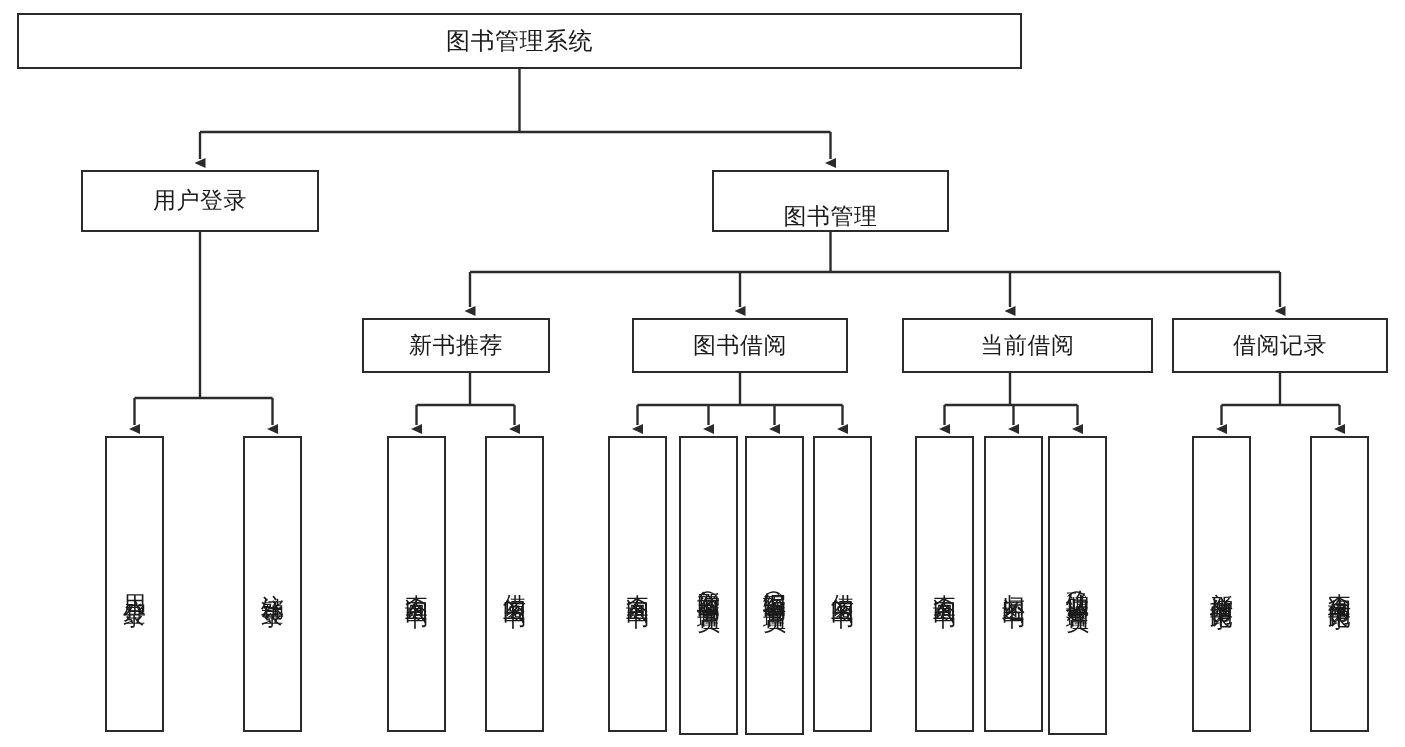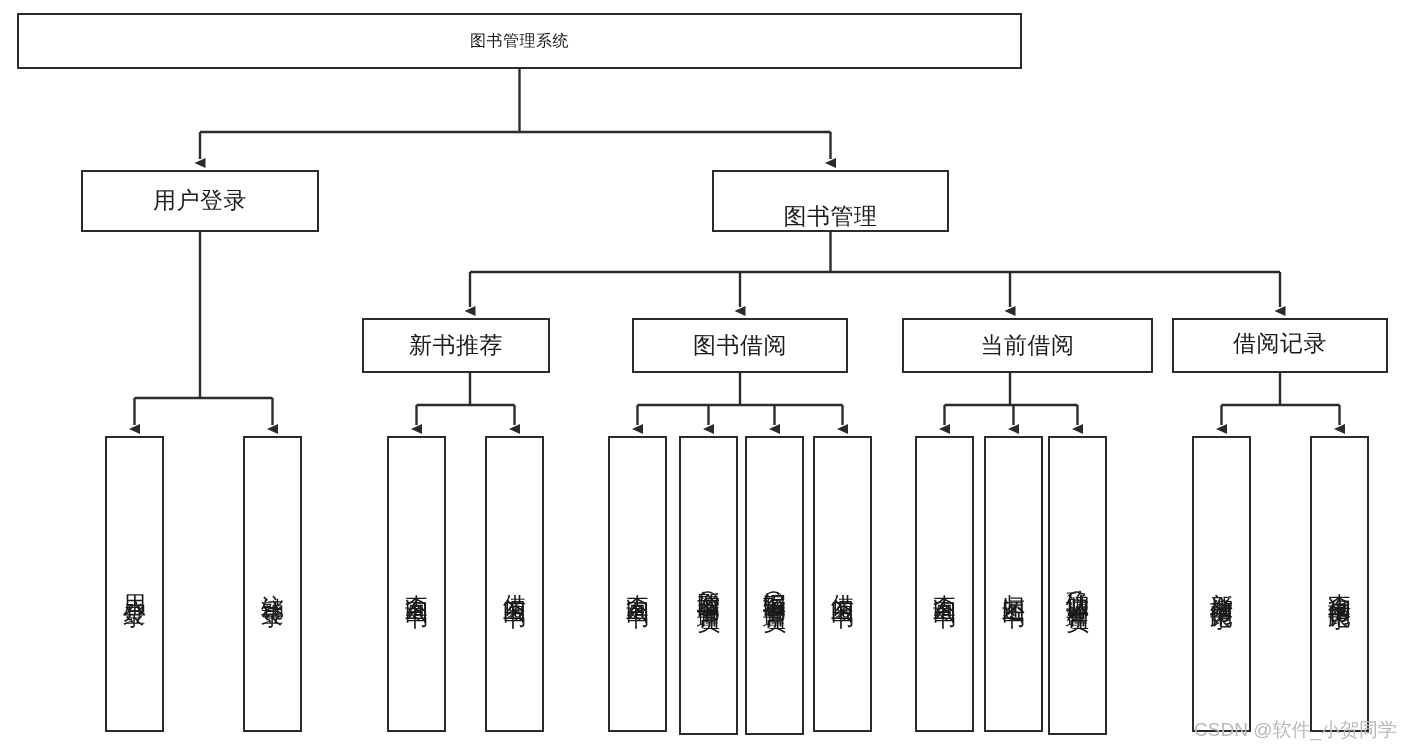--- a/index.html
+++ b/index.html
@@ -40,21 +40,21 @@
     text-align: center;
     line-height: 1.18;
     white-space: nowrap;
   }
   
   .node.horiz .label {
     font-size: 23px;
     letter-spacing: 0.5px;
   }
   .node.root .label {
-    font-size: 16px;
+    font-size: 24px;
   }
   
   .node.vert {
     align-items: center;
     justify-content: center;
     padding: 4px 0;
   }
   .node.vert .label {
     writing-mode: vertical-rl;
     text-orientation: upright;
@@ -137,21 +137,21 @@
       </div>
       <div class="node horiz" style="left: 362px; top: 318px; width: 188px; height: 55px;">
         <span class="label">新书推荐</span>
       </div>
       <div class="node horiz" style="left: 632px; top: 318px; width: 216px; height: 55px; align-items: center;">
         <span class="label">图书借阅</span>
       </div>
       <div class="node horiz" style="left: 902px; top: 318px; width: 251px; height: 55px;">
         <span class="label">当前借阅</span>
       </div>
-      <div class="node horiz" style="left: 1172px; top: 318px; width: 216px; height: 55px; font-family: Liberation Mono, monospace;">
+      <div class="node horiz" style="left: 1172px; top: 318px; width: 216px; height: 55px;">
         <span class="label">借阅记录</span>
       </div>
       <div class="node vert" style="left: 105px; top: 436px; width: 59px; height: 296px;">
         <span class="label">用户登录</span>
       </div>
       <div class="node vert" style="left: 243px; top: 436px; width: 59px; height: 296px;">
         <span class="label">注销登录</span>
       </div>
       <div class="node vert" style="left: 387px; top: 436px; width: 59px; height: 296px;">
         <span class="label">查询图书</span>
@@ -181,14 +181,13 @@
         <span class="label">确认归还（管理员）</span>
       </div>
       <div class="node vert tall" style="left: 1192px; top: 436px; width: 59px; height: 296px;">
         <span class="label">新增借阅记录</span>
       </div>
       <div class="node vert tall" style="left: 1310px; top: 436px; width: 59px; height: 296px;">
         <span class="label">查询借阅记录</span>
       </div>
     </div>
 
-  <div class="watermark">CSDN @软件_小贺同学</div>
 </div>
 
 </body></html>

